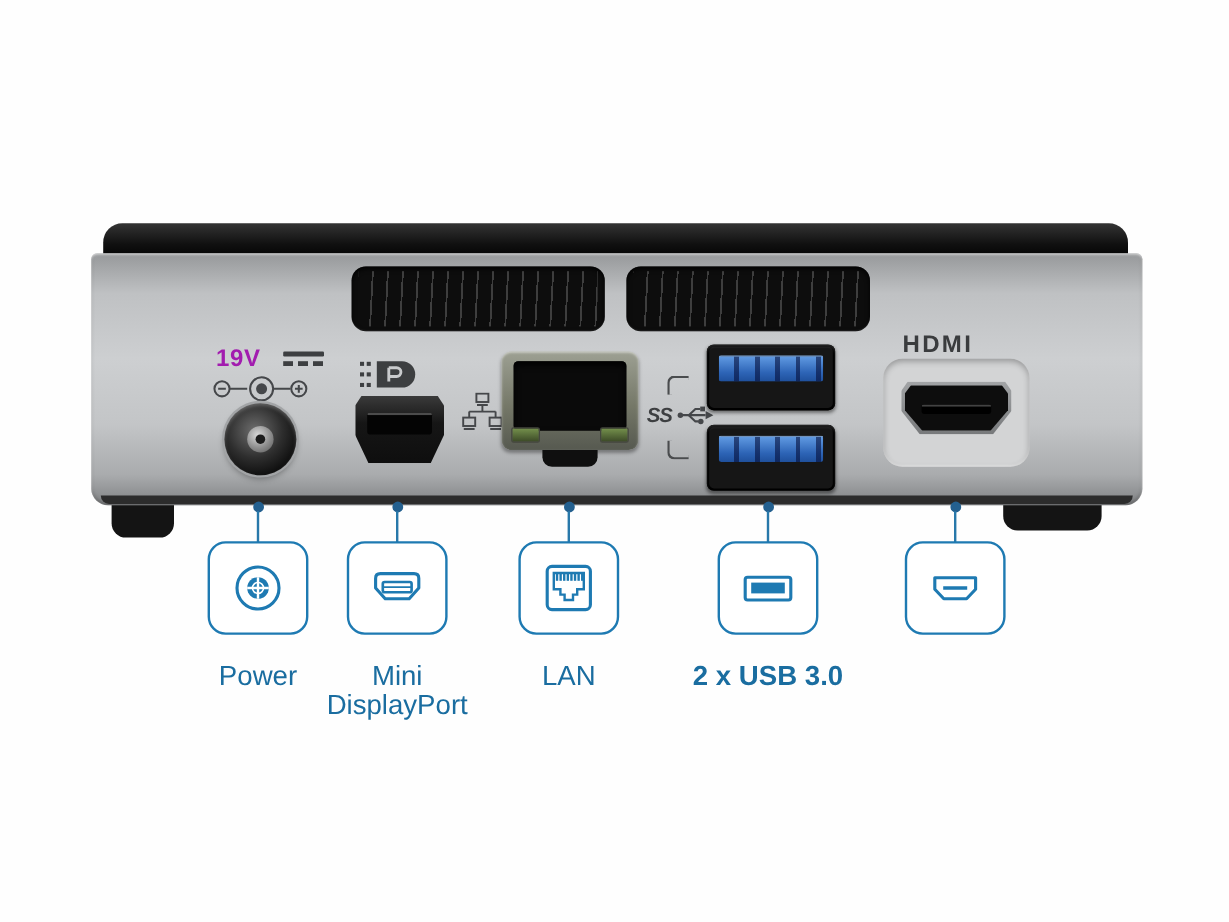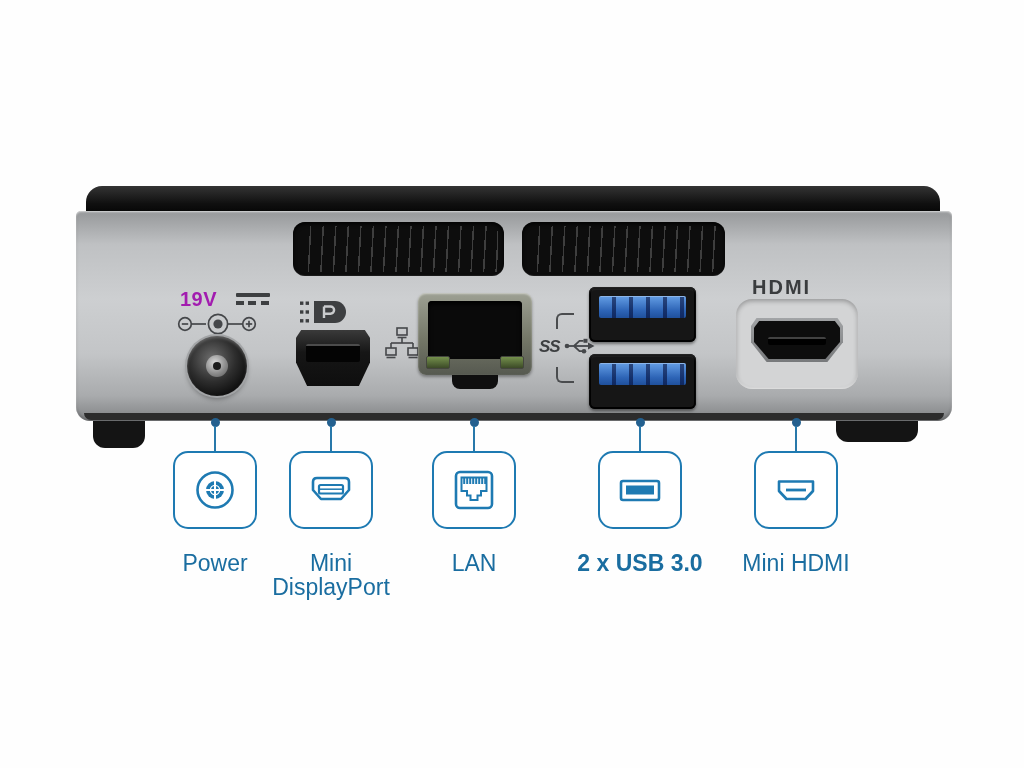--- a/index.html
+++ b/index.html
@@ -280,16 +280,15 @@
 
   <div class="callout-group co-hdmi">
     <div class="leader-dot"></div>
     <div class="leader-line"></div>
     <div class="callout-box">
       <svg width="52" height="52" viewBox="0 0 52 52">
         <path d="M9,17.5 h34 v9.5 l-7.5,8 h-19 l-7.5,-8 z" stroke="#1e7ab2" stroke-width="2.6" fill="none" stroke-linejoin="round"></path>
         <line x1="16" y1="26" x2="36" y2="26" stroke="#1e7ab2" stroke-width="2.8"></line>
       </svg>
     </div>
-    <div class="callout-label">Mini HDMI</div>
   </div>
 
 </div>
 
 </body></html>

